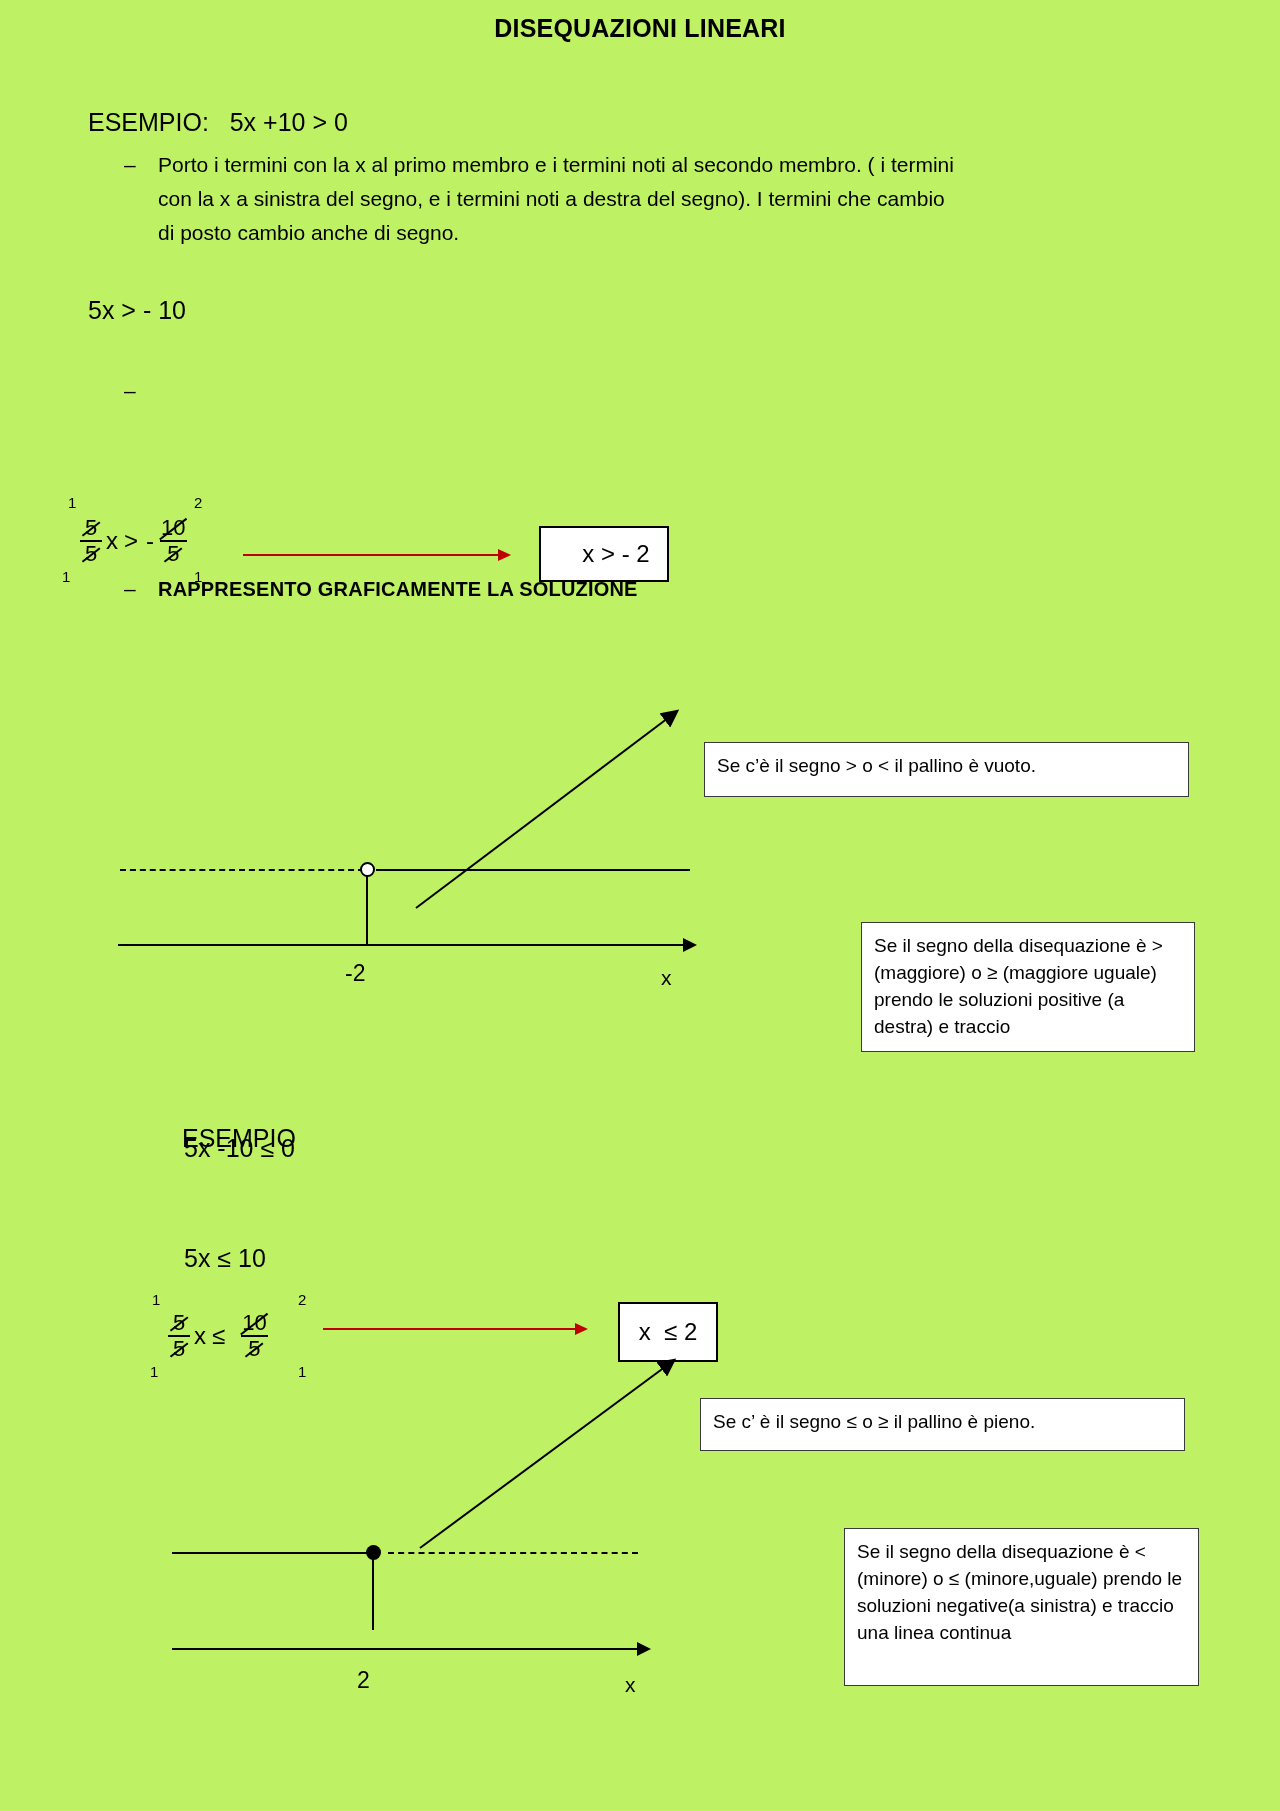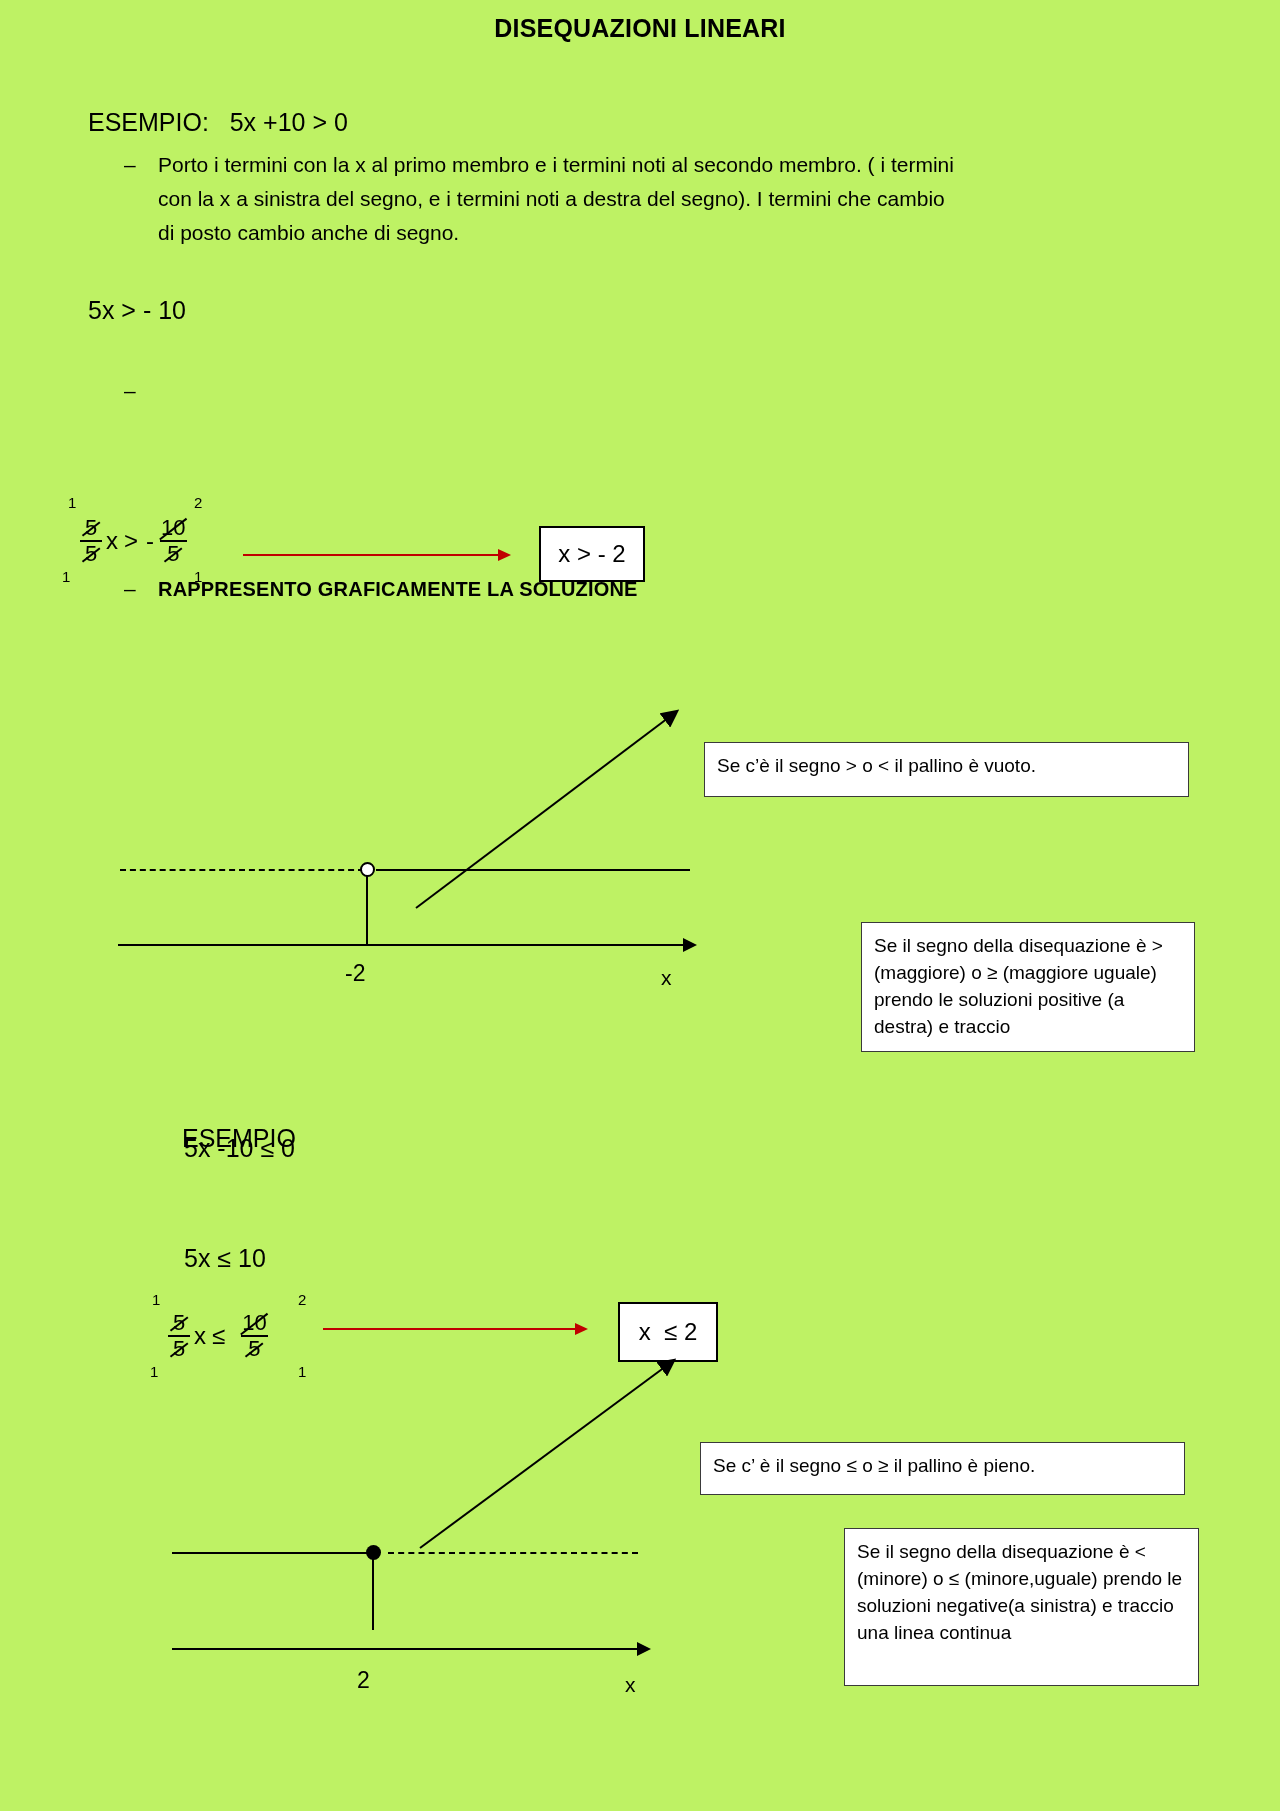--- a/index.html
+++ b/index.html
@@ -251,21 +251,21 @@
         <span class="den canc">5</span>
       </span>
     </div>
   </div>
 
   <div class="abs red-arrow" style="top:549px; left:243px; width:268px;">
     <span class="shaft" style="width:255px;"></span>
     <span class="head" style="left:255px;"></span>
   </div>
 
-  <div class="abs result-box" style="top:526px; left:539px; width:102px; height:52px;">
+  <div class="abs result-box" style="top:526px; left:539px; width:102px; height:52px;padding-left:24px;">
     <span>x &gt; - 2</span>
   </div>
 
   <div class="abs bullet-row" id="bullet-3">
     <span class="bullet-dash">–</span>
     <span class="bullet-text">RAPPRESENTO GRAFICAMENTE LA SOLUZIONE</span>
   </div>
 
   <div class="abs callout" style="top:742px; left:704px; width:485px; height:55px;">
     <span>Se c’è il segno &gt; o &lt; il pallino è vuoto.</span>
@@ -330,21 +330,21 @@
 
   <div class="abs red-arrow" style="top:1323px; left:323px; width:270px;">
     <span class="shaft" style="width:252px;"></span>
     <span class="head" style="left:252px;"></span>
   </div>
 
   <div class="abs result-box" style="top:1302px; left:618px; width:96px; height:56px;">
     <span>x  ≤ 2</span>
   </div>
 
-  <div class="abs callout" style="top:1442px; left:700px; width:485px; height:53px;">
+  <div class="abs callout" style="top:1398px; left:700px; width:485px; height:53px;">
     <span>Se c’ è il segno ≤ o ≥ il pallino è pieno.</span>
   </div>
 
   <svg class="abs leader" style="top:1265px; left:415px; width:300px; height:290px;" viewBox="0 0 300 290">
     <defs>
       <marker id="lead2" markerWidth="9" markerHeight="9" refX="7" refY="4.5" orient="auto">
         <path d="M0,0 L9,4.5 L0,9 Z" fill="#000"></path>
       </marker>
     </defs>
     <line x1="5" y1="283" x2="258" y2="96" stroke="#000" stroke-width="2" marker-end="url(#lead2)"></line>

